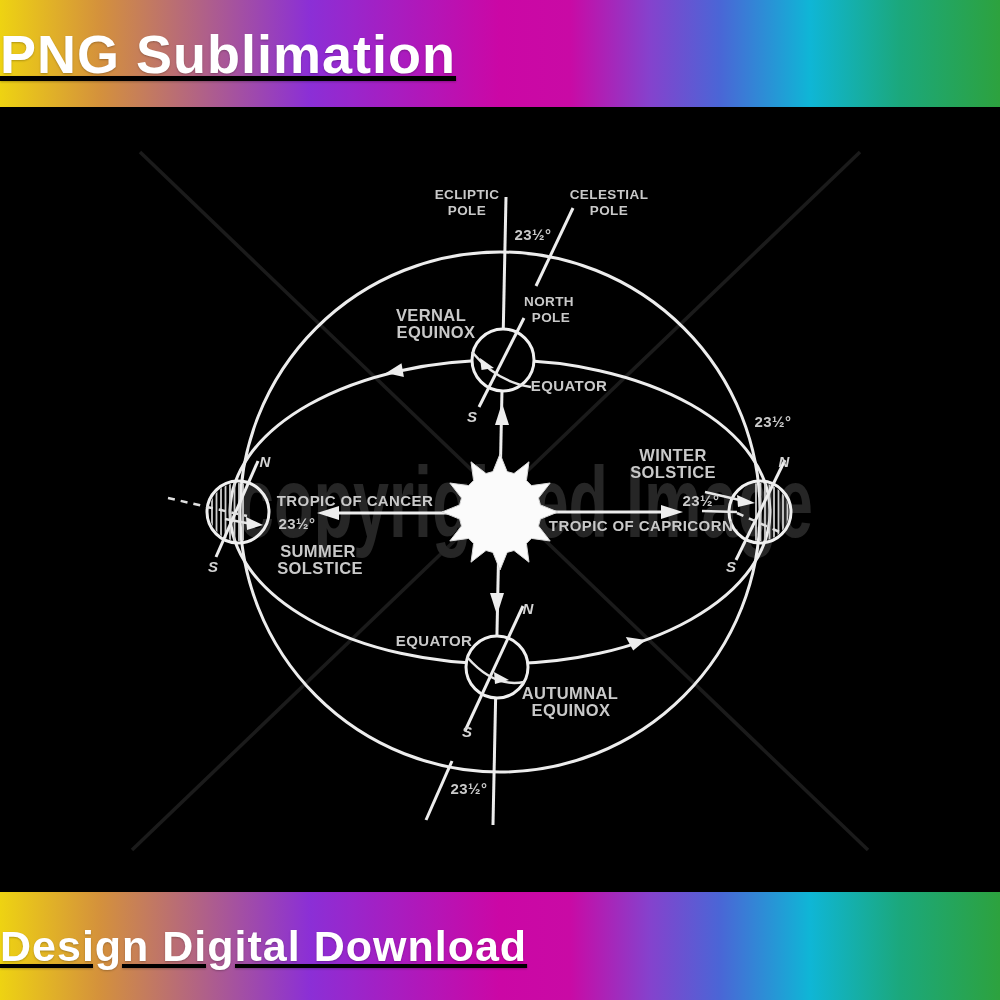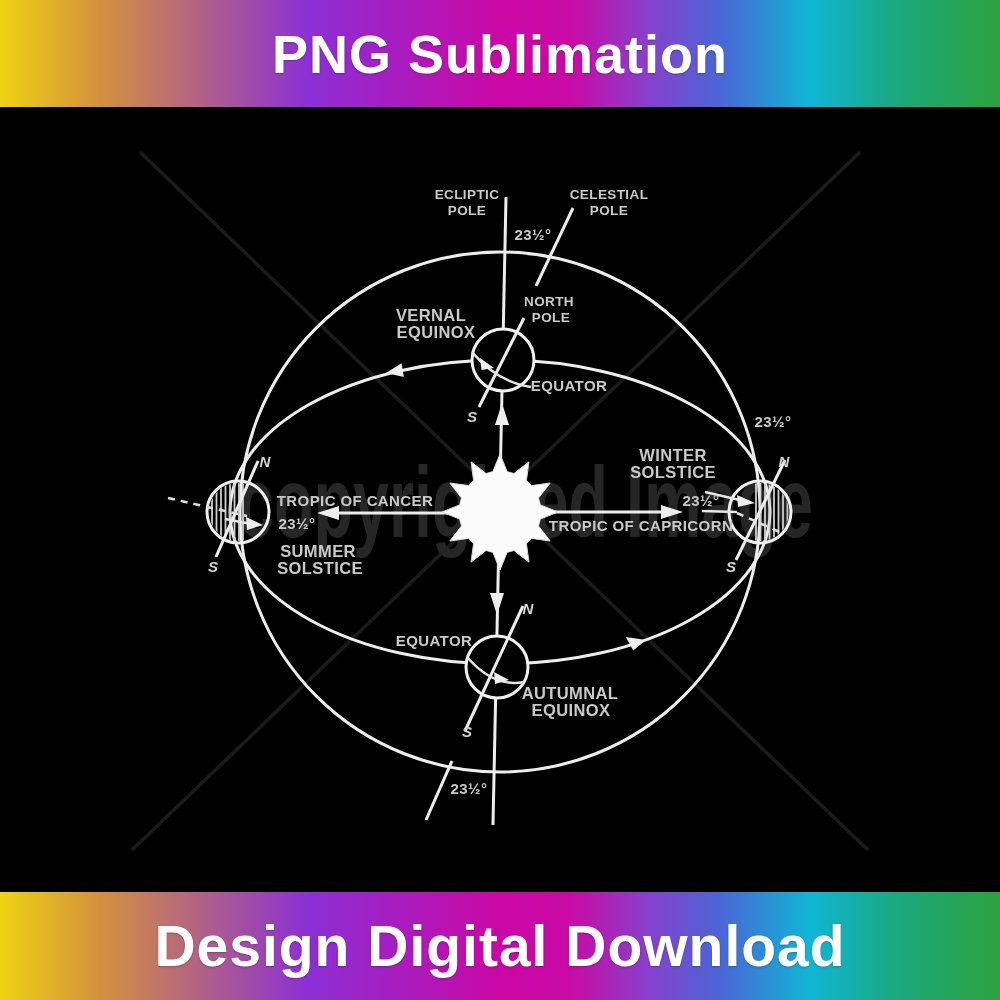--- a/index.html
+++ b/index.html
@@ -1,22 +1,22 @@
 <!DOCTYPE html>
 <html><head>
 <meta charset="utf-8">
 <style>
   html,body{margin:0;padding:0;background:#000;width:1000px;height:1000px;overflow:hidden;}
   .page{position:relative;width:1000px;height:1000px;background:#000;font-family:"Liberation Sans",sans-serif;}
-  .banner{position:absolute;left:0;width:1000px;display:flex;align-items:center;justify-content:center;
-    background:linear-gradient(90deg,#eed312 0%,#d4913c 10%,#8b2fd6 31%,#cb07a5 50%,#c90aa5 57%,#8542cd 65%,#4a66d6 72%,#0fb6d6 81%,#1ba87c 90%,#2da23e 100%);}
+  .banner{position:absolute;left:0;width:1000px;display:flex;align-items:center;
+    background:linear-gradient(90deg,#eed312 0%,#d4913c 10%,#8b2fd6 31%,#cb07a5 50%,#c90aa5 57%,#8542cd 65%,#4a66d6 72%,#0fb6d6 81%,#1ba87c 90%,#2da23e 100%);text-decoration:underline;}
   .banner-top{top:0;height:107px;}
   .banner-bottom{top:892px;height:108px;}
   .banner-text{color:#fff;font-weight:bold;font-size:54px;letter-spacing:1px;text-shadow:0 1px 2px rgba(0,0,0,.25);}
-  .banner-bottom .banner-text{font-size:57px;}
+  .banner-bottom .banner-text{font-size:43px;}
   svg{position:absolute;left:0;top:0;}
   .curve{fill:none;stroke:#ededed;stroke-width:3;}
   .thin{fill:none;stroke:#e6e6e6;stroke-width:2.5;}
   .dash{fill:none;stroke:#e0e0e0;stroke-width:2.5;stroke-dasharray:7 6;}
   .ah{fill:#ededed;stroke:none;}
   .hatch{stroke:#cfcfcf;stroke-width:1.8;}
   .lbl{fill:#c9c9c9;font-family:"Liberation Sans",sans-serif;font-weight:bold;font-size:15px;letter-spacing:.4px;}
   .lbl-sm{font-size:13.5px;}
   .lbl-lg{font-size:16.5px;}
   .ns{fill:#d4d4d4;font-family:"Liberation Sans",sans-serif;font-weight:bold;font-style:italic;font-size:15px;}

